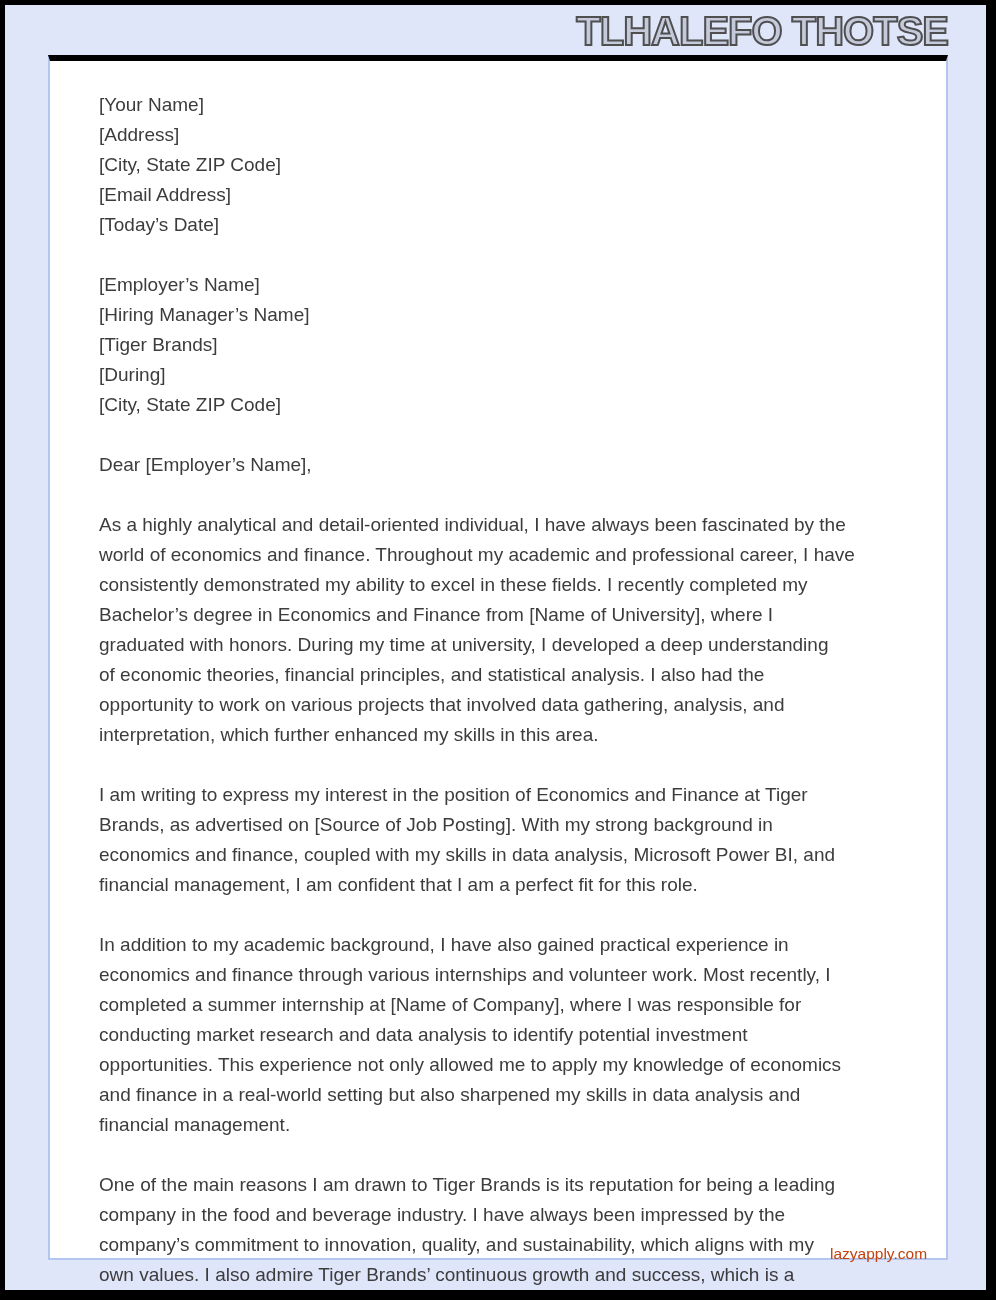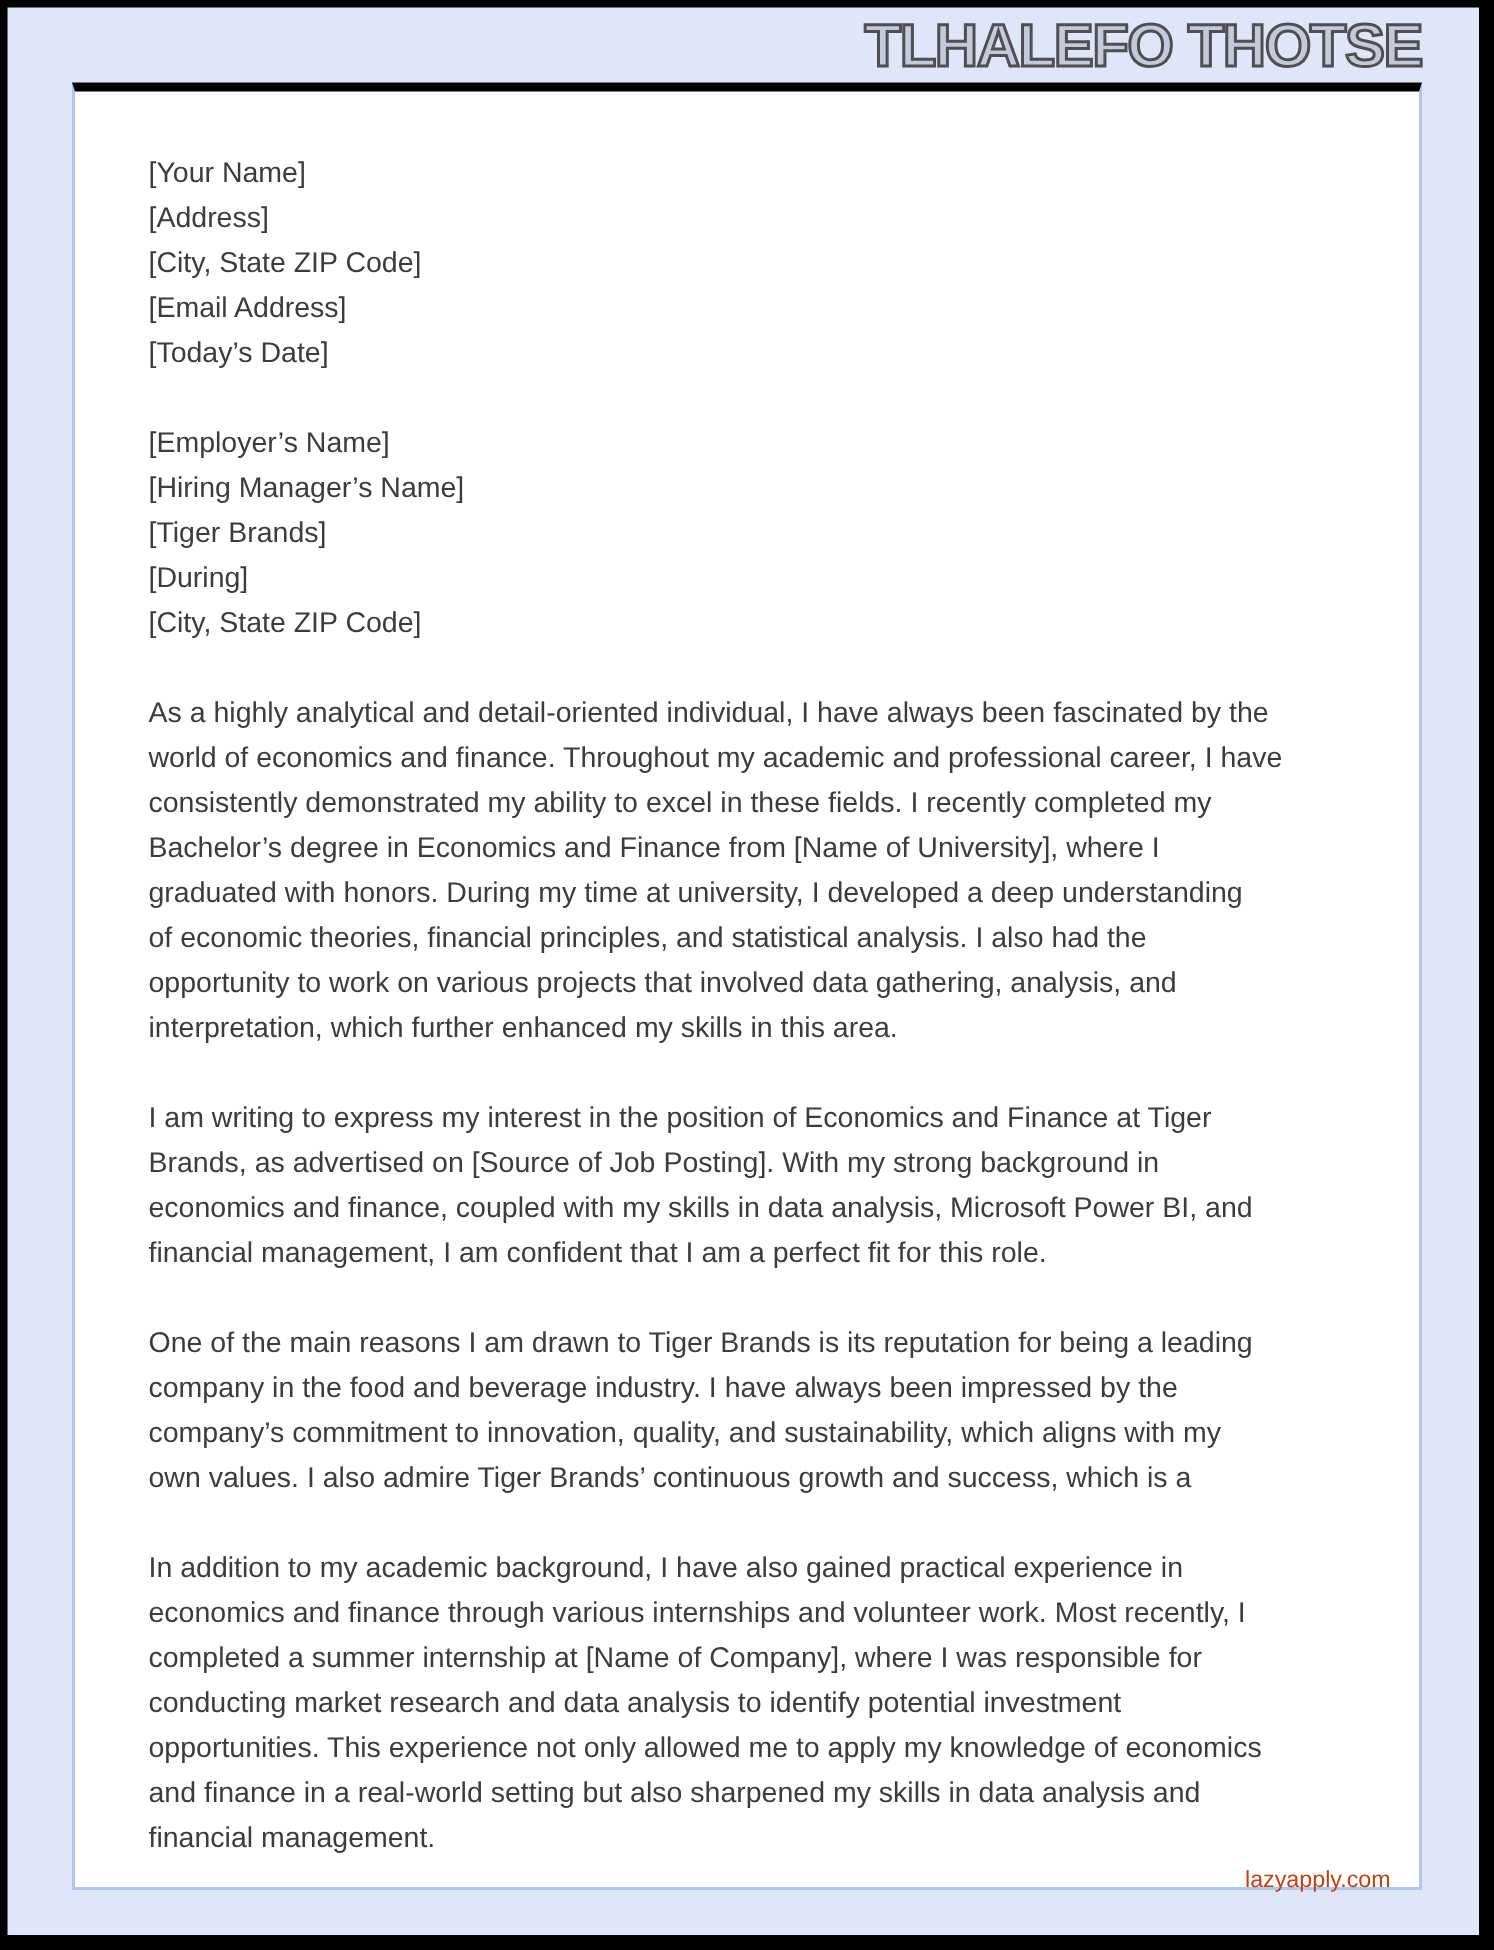--- a/index.html
+++ b/index.html
@@ -43,21 +43,21 @@
     width: 900px;
     height: 1205px;
     box-sizing: border-box;
     background: #ffffff;
     border: 2px solid #b2c6f0;
     border-top: 6px solid #000000;
     overflow: visible;
   }
   .content {
     position: relative;
-    padding: 40px 50px 0 49px;
+    padding: 29px 50px 0 49px;
     font-size: 19px;
     line-height: 30px;
     color: #3c3c3c;
   }
   .block {
     white-space: pre-line;
     margin: 0 0 30px 0;
   }
   .block:last-child {
     margin-bottom: 0;
@@ -87,46 +87,47 @@
 [City, State ZIP Code]
 [Email Address]
 [Today’s Date]</div>
 
       <div class="block">[Employer’s Name]
 [Hiring Manager’s Name]
 [Tiger Brands]
 [During]
 [City, State ZIP Code]</div>
 
+      <div class="block">Dear [Employer’s Name],</div>
 
       <div class="block">As a highly analytical and detail-oriented individual, I have always been fascinated by the
 world of economics and finance. Throughout my academic and professional career, I have
 consistently demonstrated my ability to excel in these fields. I recently completed my
 Bachelor’s degree in Economics and Finance from [Name of University], where I
 graduated with honors. During my time at university, I developed a deep understanding
 of economic theories, financial principles, and statistical analysis. I also had the
 opportunity to work on various projects that involved data gathering, analysis, and
 interpretation, which further enhanced my skills in this area.</div>
 
       <div class="block">I am writing to express my interest in the position of Economics and Finance at Tiger
 Brands, as advertised on [Source of Job Posting]. With my strong background in
 economics and finance, coupled with my skills in data analysis, Microsoft Power BI, and
 financial management, I am confident that I am a perfect fit for this role.</div>
 
-      <div class="block">One of the main reasons I am drawn to Tiger Brands is its reputation for being a leading
-company in the food and beverage industry. I have always been impressed by the
-company’s commitment to innovation, quality, and sustainability, which aligns with my
-own values. I also admire Tiger Brands’ continuous growth and success, which is a</div>
-
       <div class="block">In addition to my academic background, I have also gained practical experience in
 economics and finance through various internships and volunteer work. Most recently, I
 completed a summer internship at [Name of Company], where I was responsible for
 conducting market research and data analysis to identify potential investment
 opportunities. This experience not only allowed me to apply my knowledge of economics
 and finance in a real-world setting but also sharpened my skills in data analysis and
 financial management.</div>
+
+      <div class="block">One of the main reasons I am drawn to Tiger Brands is its reputation for being a leading
+company in the food and beverage industry. I have always been impressed by the
+company’s commitment to innovation, quality, and sustainability, which aligns with my
+own values. I also admire Tiger Brands’ continuous growth and success, which is a</div>
 
     </div>
   </div>
 
   <div class="watermark">lazyapply.com</div>
 
 </div>
 
 </body></html>

